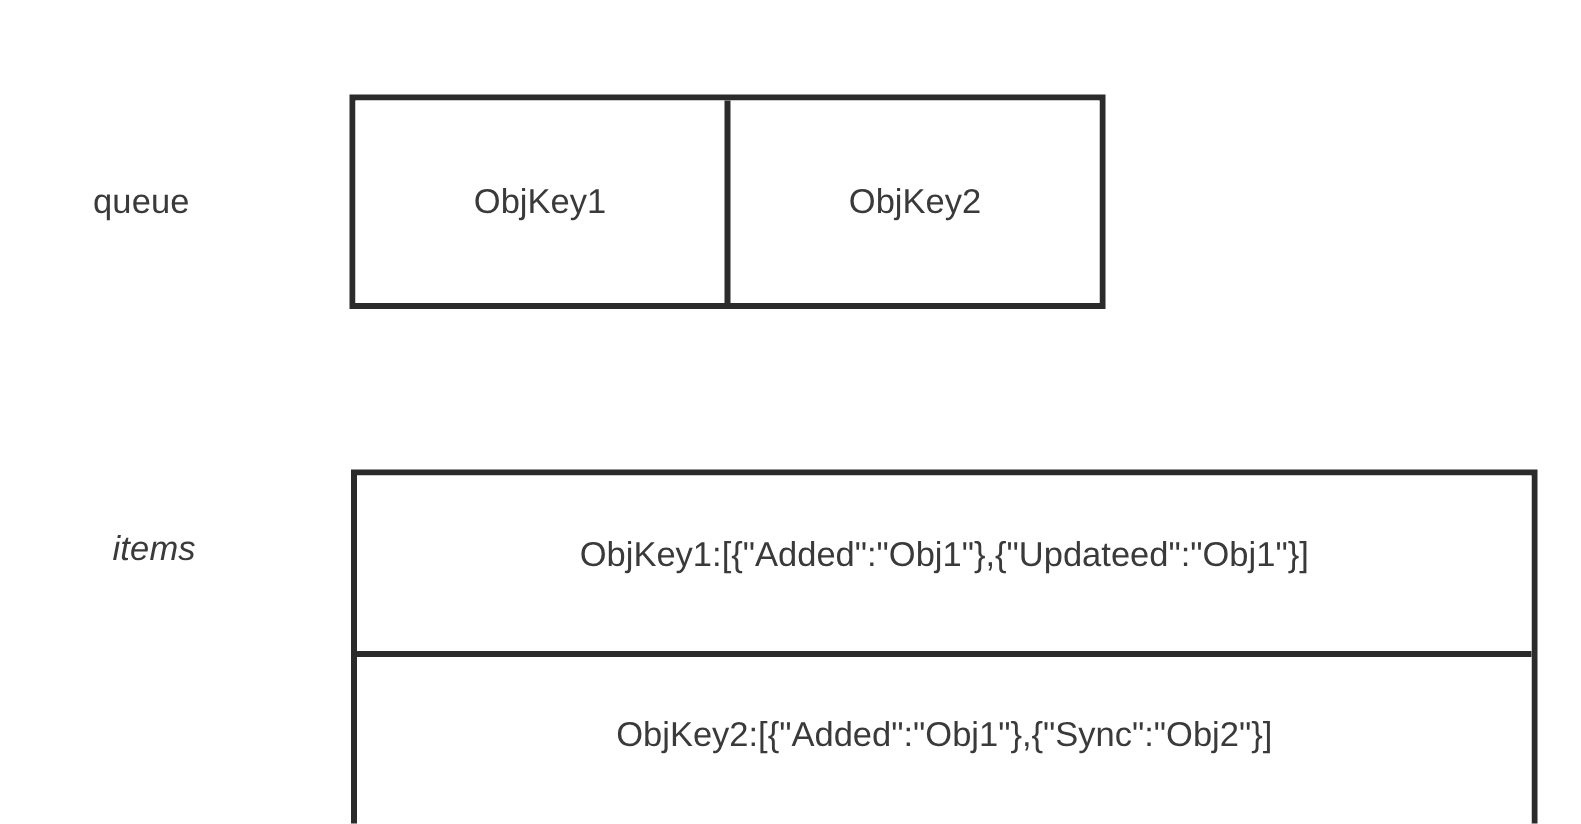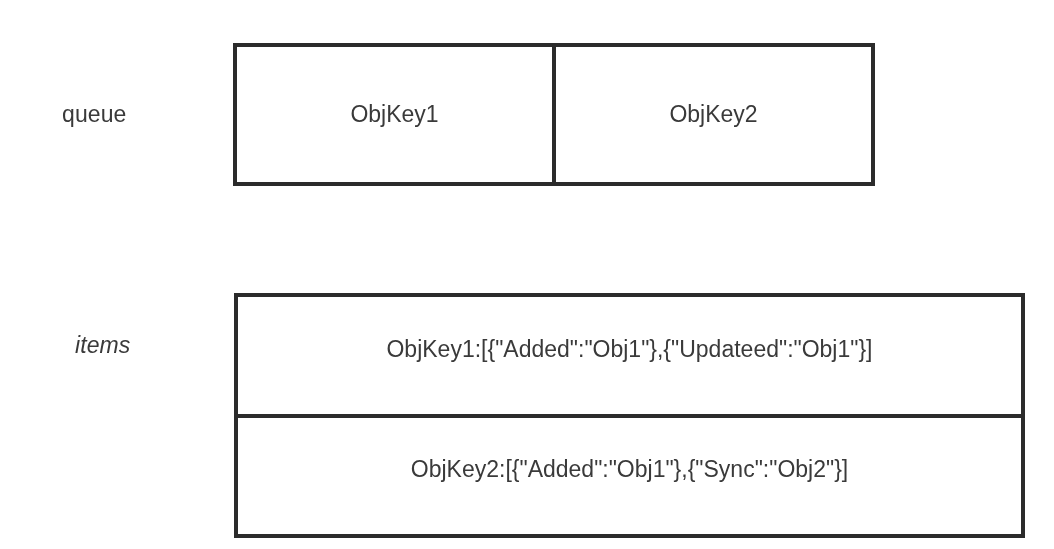--- a/index.html
+++ b/index.html
@@ -12,20 +12,21 @@
     height: 549px;
     position: relative;
     overflow: hidden;
     font-family: "Liberation Sans", sans-serif;
     color: #3a3a3a;
   }
 
   .canvas {
     position: absolute;
     inset: 0;
+    margin-top: 20px;
   }
 
   
   .row-label {
     position: absolute;
     font-size: 23px;
     color: #3a3a3a;
     letter-spacing: 0.1px;
     white-space: nowrap;
     text-align: left;
@@ -38,21 +39,21 @@
     left: 75px;
     top: 332px;
     font-style: italic;
   }
 
   
   .queue-box {
     position: absolute;
     left: 233px;
     top: 43px;
-    width: 642px;
+    width: 504px;
     height: 143px;
     box-sizing: border-box;
     border: 4px solid #2b2b2b;
     background: #ffffff;
     display: flex;
     flex-direction: row;
   }
   .queue-cell {
     flex: 1 1 0;
     display: flex;

